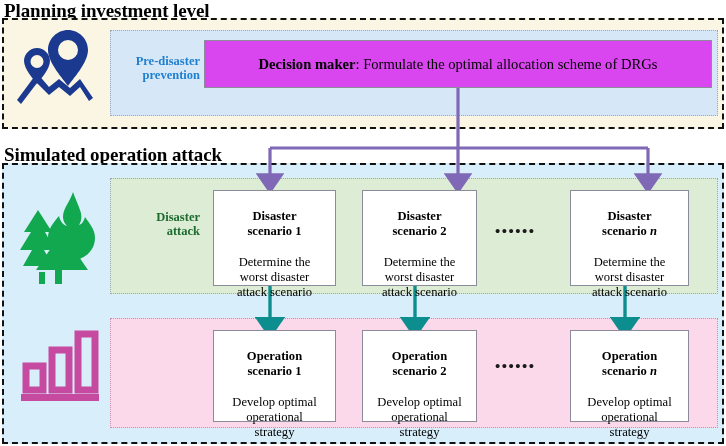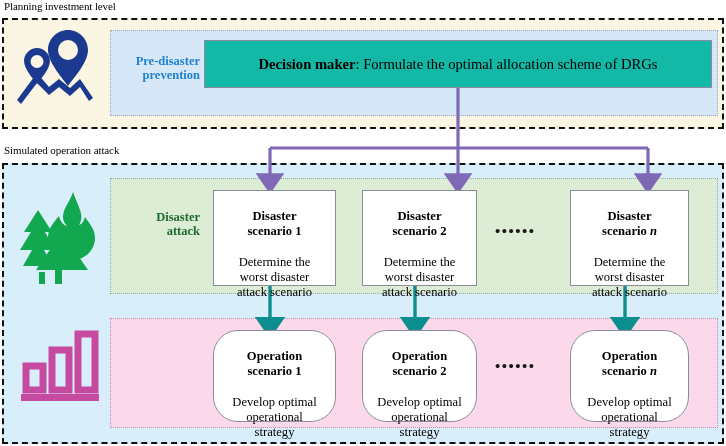--- a/index.html
+++ b/index.html
@@ -9,22 +9,22 @@
     font-family:"Liberation Serif", serif;
     overflow:hidden;
     position:relative;
   }
   .stage{position:relative;width:726px;height:446px;}
 
   
   .sec-title{
     position:absolute;
     font-family:"Liberation Serif", serif;
-    font-weight:normal;
-    font-size:11px;
+    font-weight:bold;
+    font-size:19px;
     color:#000;
     letter-spacing:-0.1px;
     white-space:nowrap;
   }
   #title-planning{left:4px;top:0px;}
   #title-simulated{left:4px;top:144px;}
 
   
   .outer-panel{
     position:absolute;
@@ -72,21 +72,21 @@
     white-space:pre-line;
   }
   #label-predisaster{left:116px;top:54px;width:84px;color:#1f7fd0;}
   #label-disaster{left:116px;top:210px;width:84px;color:#1d6b2f;}
   #label-postdisaster{left:104px;top:344px;width:104px;color:#d6209a;}
 
   
   .wbox{
     position:absolute;
     box-sizing:border-box;
-    background:#14b8a6;
+    background:#d946ef;
     border:1px solid #8b8b9b;
     font-family:"Liberation Serif", serif;
     font-size:13.2px;
     line-height:16px;
     color:#000;
     text-align:center;
     display:flex;
     align-items:center;
     justify-content:center;
     padding:2px 4px;
@@ -108,21 +108,21 @@
     line-height:15.2px;
     color:#000;
     padding-top:3px;
     white-space:pre-line;
   }
   .scen-box .hd{font-weight:bold;display:block;}
   .scen-box .hd .ital{font-style:italic;}
   .scen-box .bd{display:block;}
 
   .row-disaster .scen-box{top:190px;height:96px;}
-  .row-operation .scen-box{top:330px;height:92px;border-radius:25px;}
+  .row-operation .scen-box{top:330px;height:92px;}
 
   .col1{left:213px;width:123px;}
   .col2{left:362px;width:115px;}
   .col3{left:570px;width:119px;}
 
   
   .ellip{
     position:absolute;
     font-family:"Liberation Serif", serif;
     font-size:15px;

